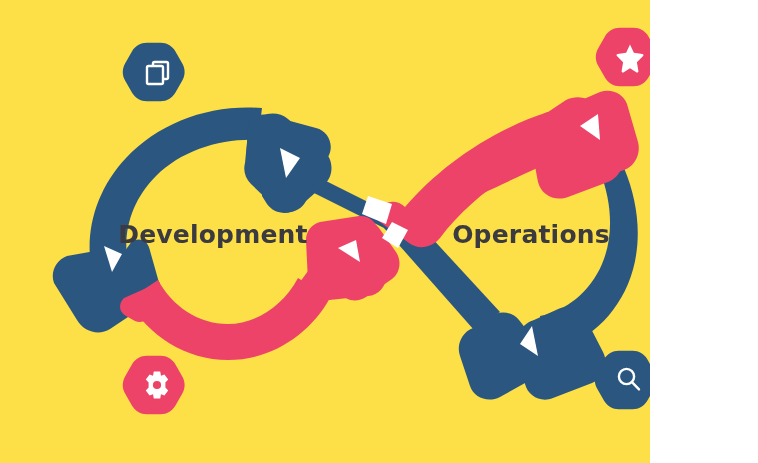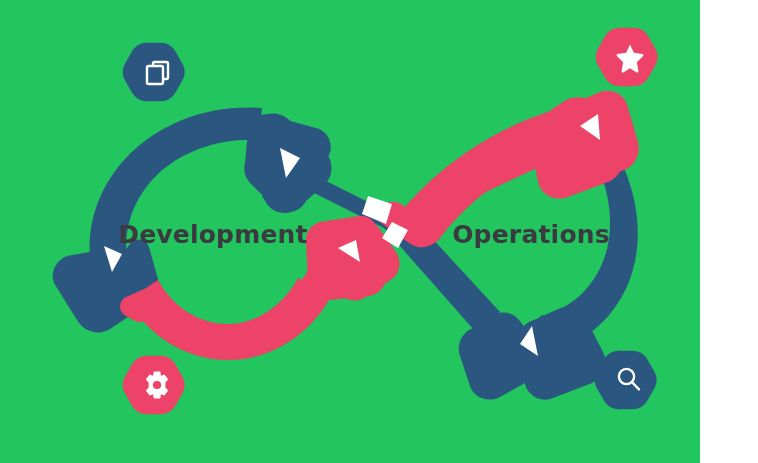--- a/index.html
+++ b/index.html
@@ -6,23 +6,23 @@
   html, body {
     margin: 0;
     padding: 0;
     background: #ffffff;
   }
   body {
     font-family: "Liberation Sans", sans-serif;
   }
   #stage {
     position: relative;
-    width: 700px;
+    width: 650px;
     height: 463px;
-    background: #22c55e;
+    background: #fde047;
     overflow: hidden;
   }
   #devops-svg {
     position: absolute;
     inset: 0;
     width: 758px;
     height: 463px;
     display: block;
   }
   .loop-label {

